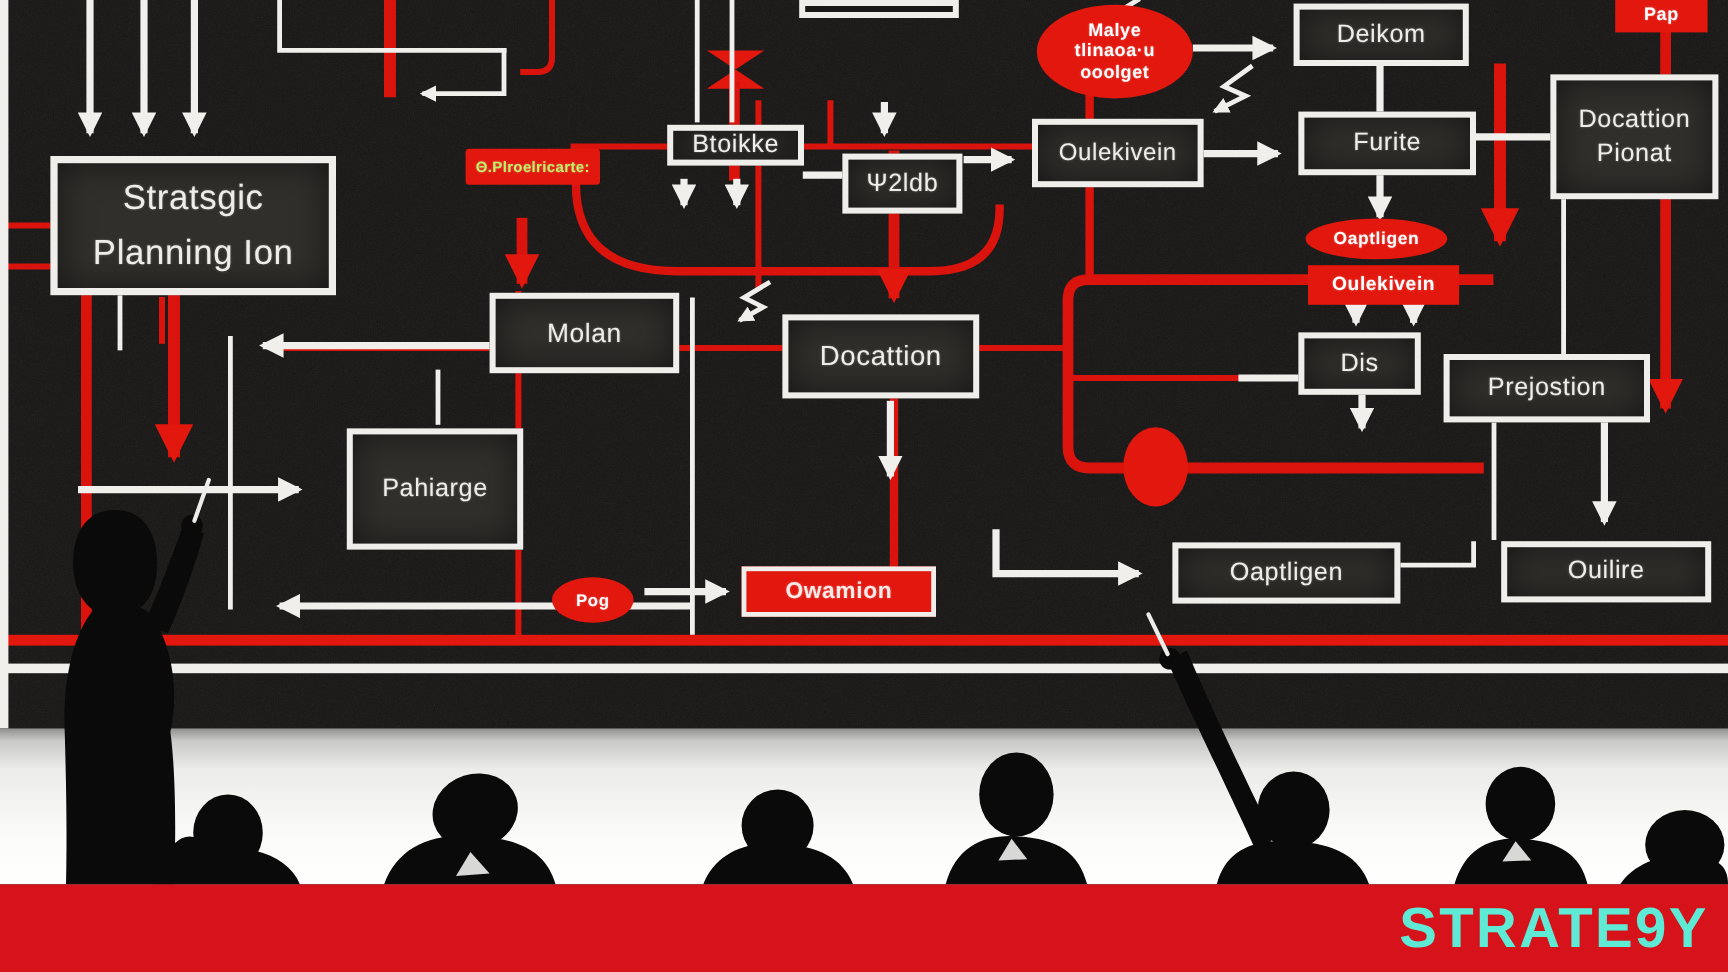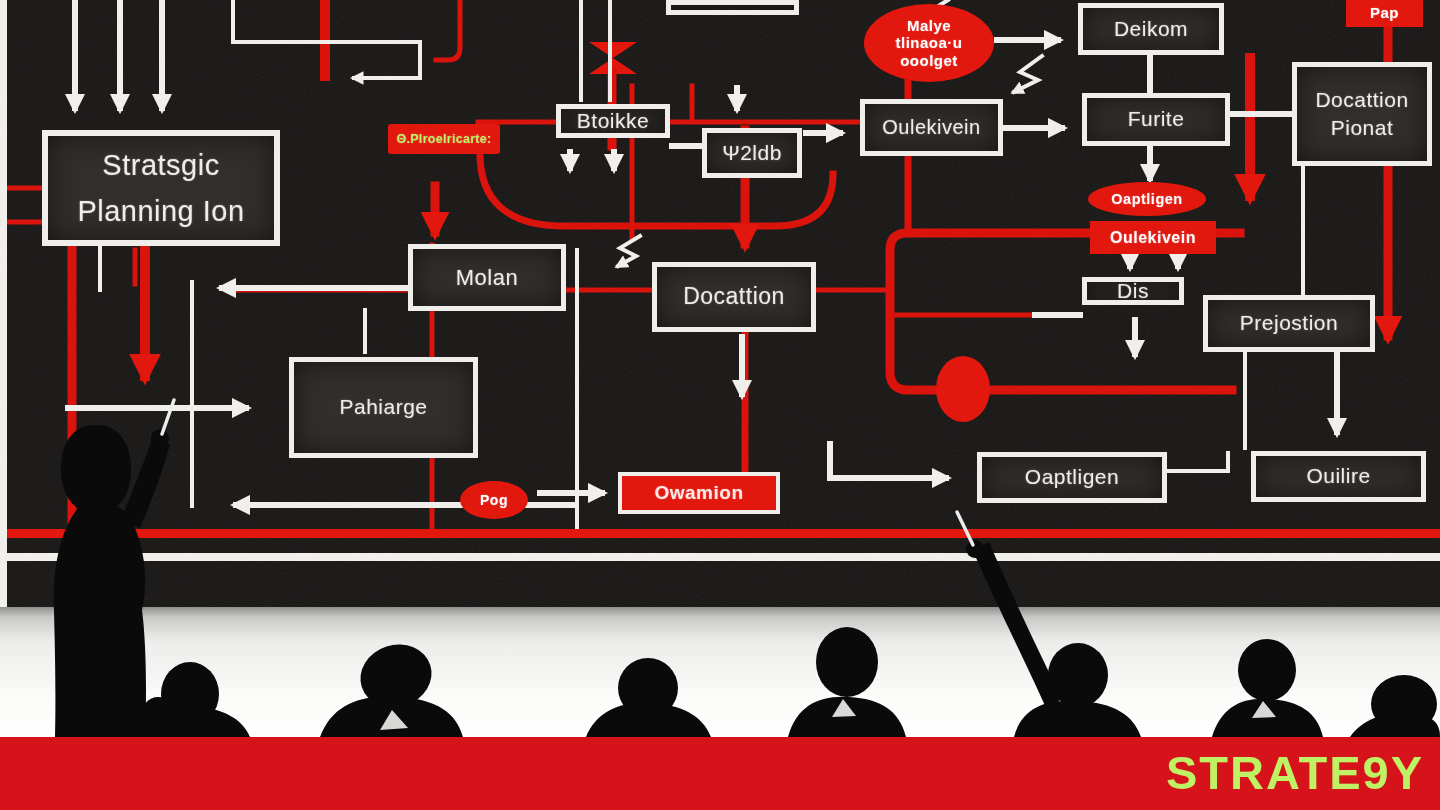--- a/index.html
+++ b/index.html
@@ -15,21 +15,21 @@
   .board{position:absolute;left:0;top:0;width:1440px;height:607px;background:var(--board_bg)}
   .flow-svg{position:absolute;left:0;top:0}
 
   .wall{position:absolute;left:0;top:607px;width:1440px;height:130px;
         background:linear-gradient(#8f8f8d 0px,#c8c8c6 10px,#ececea 34px,#fbfbf9 90px,#ffffff 130px)}
 
   .sil-svg{position:absolute;left:0;top:0;pointer-events:none}
 
   .banner{position:absolute;left:0;top:737px;width:1440px;height:73px;background:var(--banner_red)}
   .banner-text{position:absolute;right:16px;top:50%;transform:translateY(-52%);
-        color:#bef264;font-size:47px;font-weight:bold;letter-spacing:2px}
+        color:#5eead4;font-size:47px;font-weight:bold;letter-spacing:2px}
 
   .node{position:absolute;display:flex;align-items:center;justify-content:center;
         text-align:center;white-space:pre-line;color:var(--text_light);
         background:var(--node_bg);border:5px solid var(--node_border);
         font-size:21px;letter-spacing:.5px;line-height:1.35;
         box-shadow:inset 0 0 28px rgba(0,0,0,.55);
         text-shadow:0 0 2px rgba(255,255,255,.35)}
   .node.big{border-width:6px;font-size:29px;line-height:1.6}
   .node.redbox{background:var(--red_fill);border:none;box-shadow:none;font-weight:bold;color:#fff}
   .node.redoutlined{background:var(--red_fill);border:4px solid var(--node_border);
@@ -156,23 +156,23 @@
     <div class="node" style="left:860px;top:99px;width:143px;height:57px;font-size:20px">Oulekivein</div>
     <div class="node" style="left:1078px;top:3px;width:146px;height:52px">Deikom</div>
     <div class="node" style="left:1082px;top:93px;width:148px;height:53px">Furite</div>
     <div class="node redbox" style="left:1346px;top:0px;width:77px;height:27px;font-size:15px">Pap</div>
     <div class="node" style="left:1292px;top:62px;width:140px;height:104px">Docattion
 Pionat</div>
     <div class="node" style="left:408px;top:244px;width:158px;height:67px;font-size:22px">Molan</div>
     <div class="node" style="left:652px;top:262px;width:164px;height:70px;font-size:23px">Docattion</div>
     <div class="node ellipse" style="left:1088px;top:182px;width:118px;height:34px;font-size:14.5px">Oaptligen</div>
     <div class="node redbox" style="left:1090px;top:221px;width:126px;height:33px;font-size:16px">Oulekivein</div>
-    <div class="node" style="left:1082px;top:277px;width:102px;height:28px">Dis</div>
+    <div class="node" style="left:1082px;top:277px;width:102px;height:52px">Dis</div>
     <div class="node" style="left:1203px;top:295px;width:172px;height:57px">Prejostion</div>
-    <div class="node" style="left:289px;top:357px;width:189px;height:101px">Pahiarge</div>
+    <div class="node" style="left:289px;top:357px;width:147px;height:101px">Pahiarge</div>
     <div class="node ellipse" style="left:460px;top:481px;width:68px;height:38px;font-size:14px">Pog</div>
     <div class="node redoutlined" style="left:618px;top:472px;width:162px;height:42px">Owamion</div>
     <div class="node" style="left:977px;top:452px;width:190px;height:51px">Oaptligen</div>
     <div class="node" style="left:1251px;top:451px;width:175px;height:51px">Ouilire</div>
     <div class="node sliver" style="left:666px;top:0px;width:133px;height:15px"></div>
   </div>
 
   <div class="wall"></div>
 
   <svg class="sil-svg" width="1440" height="737" viewBox="0 0 1440 737">

